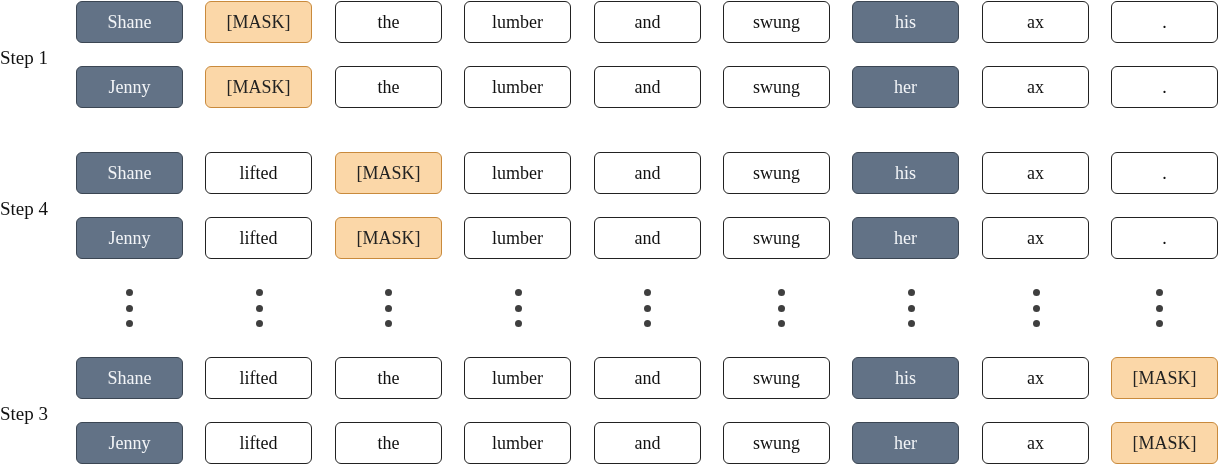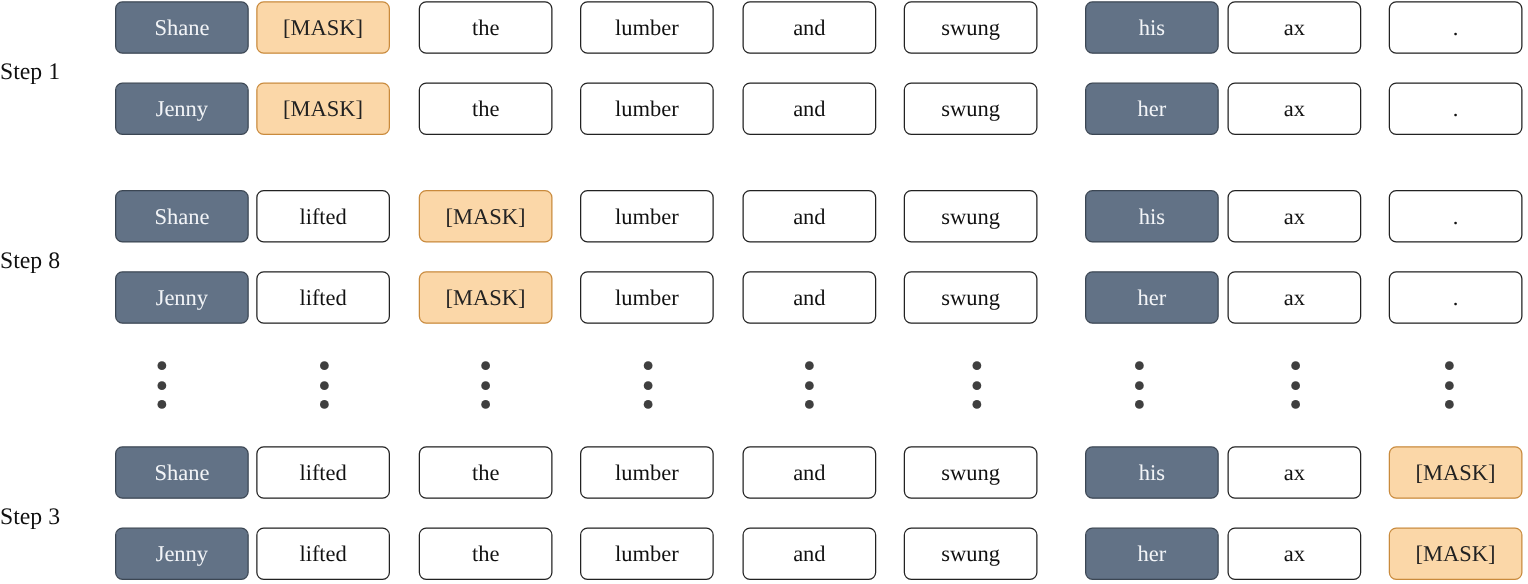--- a/index.html
+++ b/index.html
@@ -3,21 +3,21 @@
 <meta charset="utf-8">
 <style>
   html, body { margin:0; padding:0; background:#ffffff; }
   body { width:1222px; height:467px; position:relative; overflow:hidden;
          font-family: "Liberation Serif", "DejaVu Serif", serif; }
   .step-label { position:absolute; left:0; font-size:19px; color:#111; line-height:22px; }
   .tok { position:absolute; width:107px; height:42px; box-sizing:border-box;
          border-radius:6px; display:flex; align-items:center; justify-content:center;
          font-size:18px; }
   .tok.plain { background:#ffffff; border:1.3px solid #222; color:#111; }
-  .tok.entity { background:#627286; border:1.3px solid #3b4653; color:#f2f4f7;margin-left:16px; }
+  .tok.entity { background:#627286; border:1.3px solid #3b4653; color:#f2f4f7; }
   .tok.mask { background:#fbd7a8; border:1.3px solid #c98a3c; color:#222; }
   .dots { position:absolute; width:8px; }
   .dot { width:7px; height:7px; border-radius:50%; background:#3f3f3f; margin-bottom:8.5px; }
 </style>
 </head>
 <body>
 
 <div id="diagram">
     <div class="step-label" style="top: 47px; text-align: right;">Step 1</div>
     <div class="tok entity" style="left: 76px; top: 1px;">Shane</div>
@@ -31,21 +31,21 @@
     <div class="tok plain" style="left: 1111px; top: 1px;">.</div>
     <div class="tok entity" style="left: 76px; top: 66px;">Jenny</div>
     <div class="tok mask" style="left: 205px; top: 66px;">[MASK]</div>
     <div class="tok plain" style="left: 335px; top: 66px;">the</div>
     <div class="tok plain" style="left: 464px; top: 66px;">lumber</div>
     <div class="tok plain" style="left: 594px; top: 66px;">and</div>
     <div class="tok plain" style="left: 723px; top: 66px;">swung</div>
     <div class="tok entity" style="left: 852px; top: 66px;">her</div>
     <div class="tok plain" style="left: 982px; top: 66px;">ax</div>
     <div class="tok plain" style="left: 1111px; top: 66px;">.</div>
-    <div class="step-label" style="top: 198px;">Step 8</div>
+    <div class="step-label" style="top: 198px;">Step 4</div>
     <div class="tok entity" style="left: 76px; top: 152px;">Shane</div>
     <div class="tok plain" style="left: 205px; top: 152px;">lifted</div>
     <div class="tok mask" style="left: 335px; top: 152px;">[MASK]</div>
     <div class="tok plain" style="left: 464px; top: 152px;">lumber</div>
     <div class="tok plain" style="left: 594px; top: 152px;">and</div>
     <div class="tok plain" style="left: 723px; top: 152px;">swung</div>
     <div class="tok entity" style="left: 852px; top: 152px;">his</div>
     <div class="tok plain" style="left: 982px; top: 152px;">ax</div>
     <div class="tok plain" style="left: 1111px; top: 152px;">.</div>
     <div class="tok entity" style="left: 76px; top: 217px;">Jenny</div>

